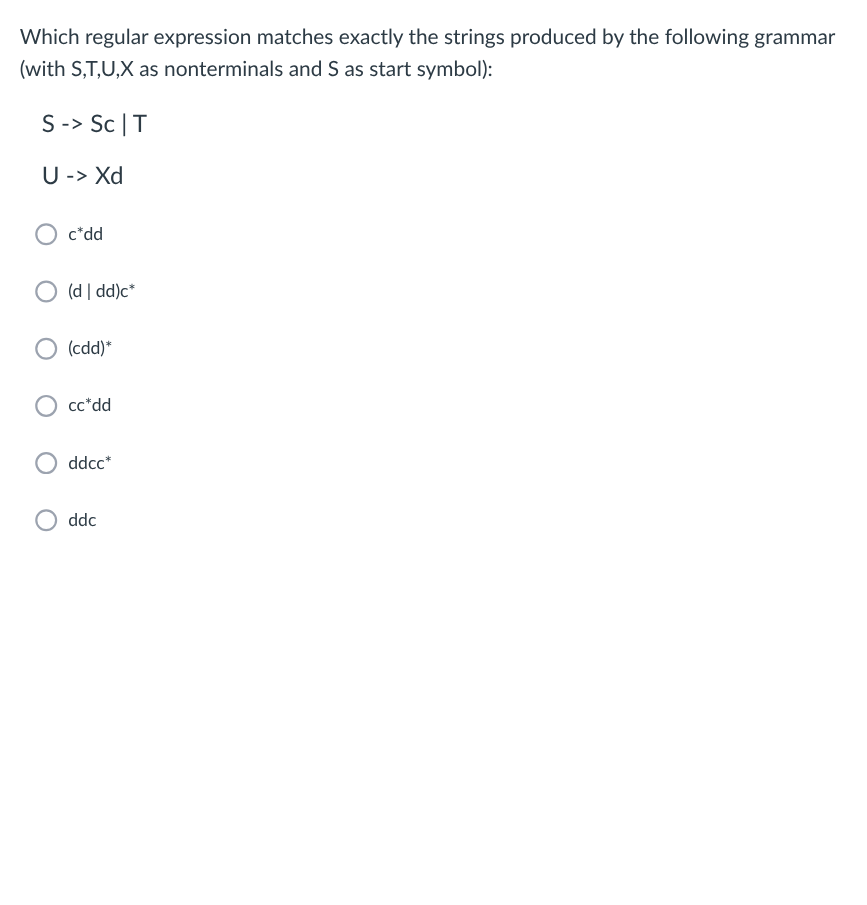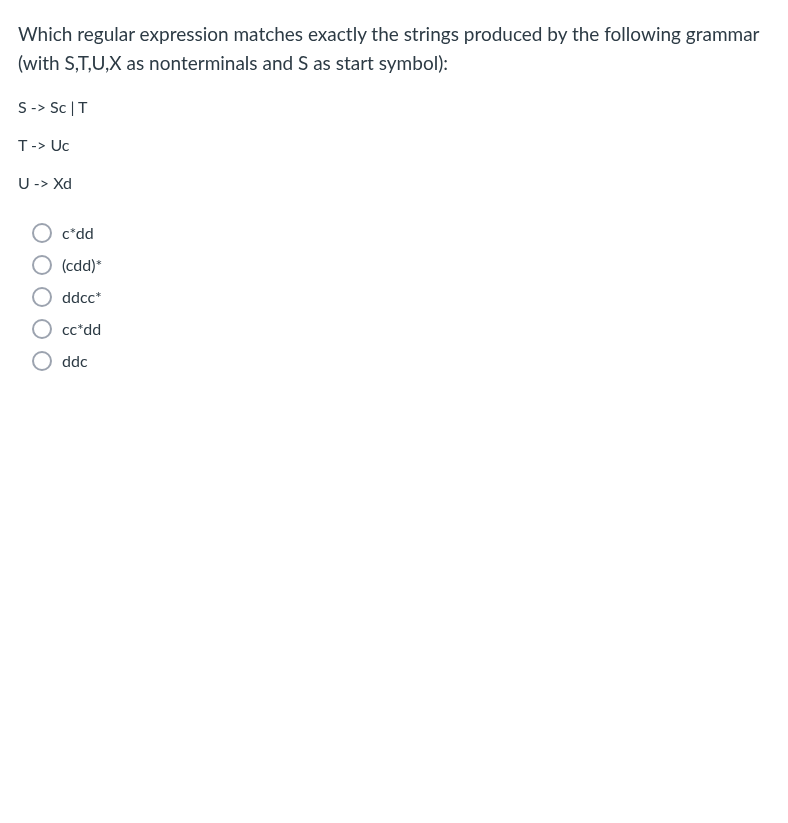--- a/index.html
+++ b/index.html
@@ -17,29 +17,30 @@
     .question-text {
       font-size: 19px;
       line-height: 1.5;
       color: #2d3b45;
       margin-bottom: 18px;
     }
     .grammar-rules {
       margin-bottom: 28px;
     }
     .grammar-rule {
-      font-size: 16px;
+      font-size: 22px;
       line-height: 1.5;
       color: #2d3b45;
       margin-bottom: 14px;
+      margin-left: 20px;
     }
     .options {
       display: flex;
       flex-direction: column;
-      gap: 12px;
+      gap: 32px;
       padding-left: 14px;
       text-align: right;
     }
     .option {
       display: flex;
       align-items: center;
       gap: 10px;
     }
     .radio {
       width: 20px;
@@ -56,38 +57,41 @@
       line-height: 1.2;
     }
   </style>
 </head>
 <body>
 
 <div class="question-text">Which regular expression matches exactly the strings produced by the following grammar (with S,T,U,X as nonterminals and S as start symbol):</div>
 
 <div class="grammar-rules">
   <div class="grammar-rule">S -&gt; Sc | T</div>
-  <div class="grammar-rule">T -&gt; Uc</div>
   <div class="grammar-rule">U -&gt; Xd</div>
 </div>
 
 <div class="options">
   <div class="option">
     <div class="radio"></div>
     <span class="option-label">c*dd</span>
   </div>
   <div class="option">
     <div class="radio"></div>
+    <span class="option-label">(d | dd)c*</span>
+  </div>
+  <div class="option">
+    <div class="radio"></div>
     <span class="option-label">(cdd)*</span>
   </div>
   <div class="option">
     <div class="radio"></div>
-    <span class="option-label">ddcc*</span>
+    <span class="option-label">cc*dd</span>
   </div>
   <div class="option">
     <div class="radio"></div>
-    <span class="option-label">cc*dd</span>
+    <span class="option-label">ddcc*</span>
   </div>
   <div class="option">
     <div class="radio"></div>
     <span class="option-label">ddc</span>
   </div>
 </div>
 
 </body></html>

